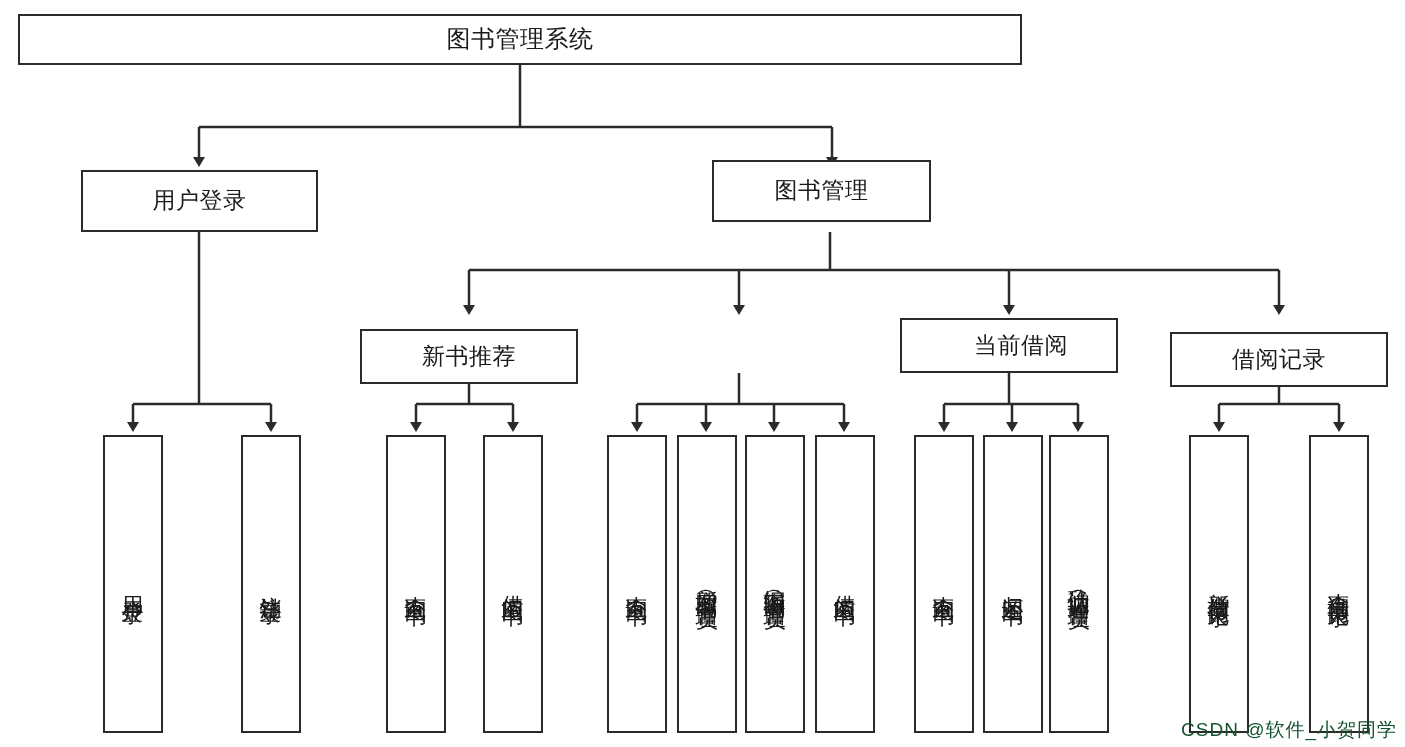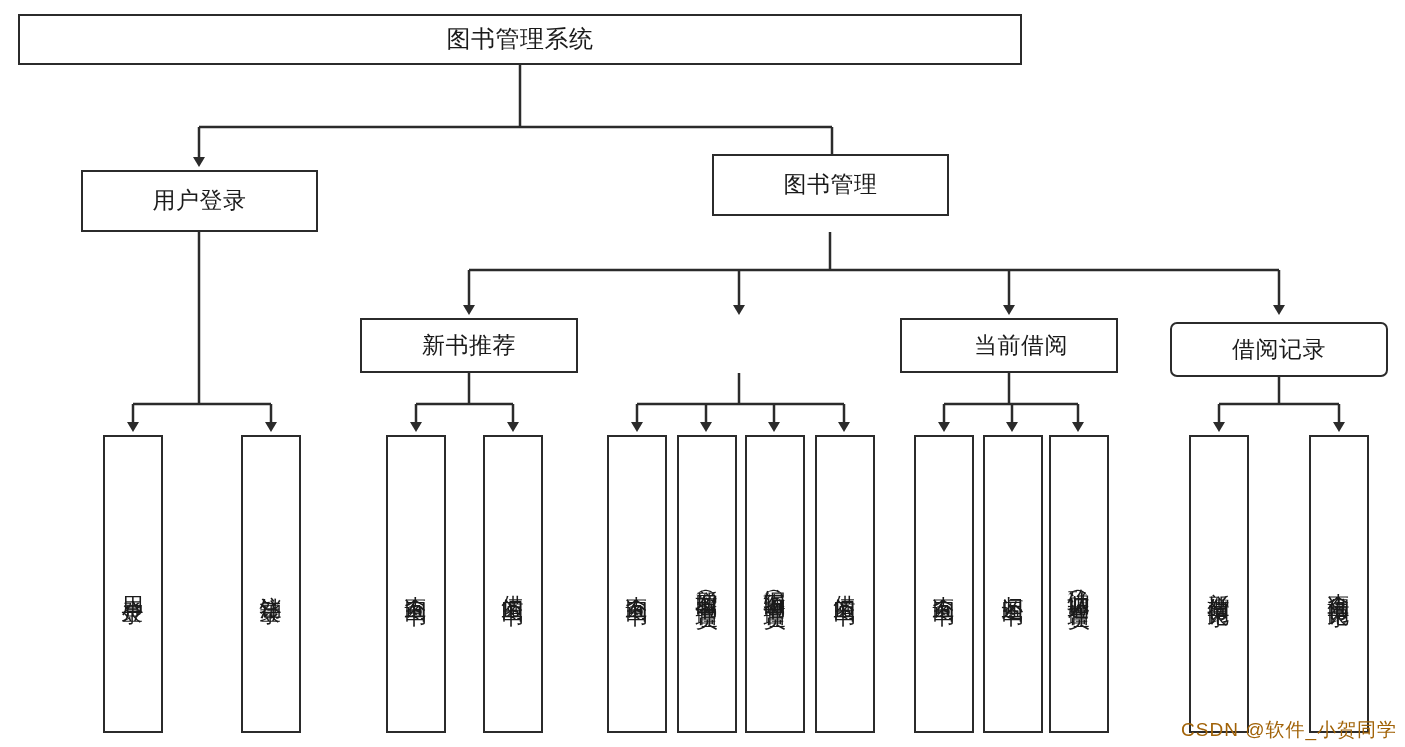--- a/index.html
+++ b/index.html
@@ -55,21 +55,21 @@
     letter-spacing: 3px;
     line-height: 1.05;
     white-space: nowrap;
     text-align: center;
   }
   .watermark {
     position: absolute;
     right: 8px;
     bottom: 4px;
     font-size: 19px;
-    color: #a16207;
+    color: #14532d;
     letter-spacing: 1px;
     white-space: nowrap;
     user-select: none;
   }
 </style>
 </head>
 <body>
 
 <div id="canvas">
 
@@ -123,31 +123,31 @@
     </g>
   </svg>
 
   <div class="node root horiz" style="left:18px; top:14px; width:1004px; height:51px;">
     <span>图书管理系统</span>
   </div>
 
   <div class="node horiz" style="left:81px; top:170px; width:237px; height:62px;">
     <span>用户登录</span>
   </div>
-  <div class="node horiz" style="left:712px; top:154px; width:237px; height:62px;">
+  <div class="node horiz" style="left:712px; top:160px; width:219px; height:62px;">
     <span>图书管理</span>
   </div>
 
-  <div class="node horiz" style="left:360px; top:318px; width:218px; height:55px;">
+  <div class="node horiz" style="left:360px; top:329px; width:218px; height:55px;">
     <span>新书推荐</span>
   </div>
   <div class="node horiz" style="left:900px; top:318px; width:218px; height:55px;padding-left:24px;">
     <span>当前借阅</span>
   </div>
-  <div class="node horiz" style="left:1170px; top:322px; width:218px; height:55px;border-radius:7px;">
+  <div class="node horiz" style="left:1170px; top:332px; width:218px; height:55px;">
     <span>借阅记录</span>
   </div>
 
   <div class="node leaf" style="left:103px; top:435px; width:60px; height:298px;">
     <span class="leaf-label">用户登录</span>
   </div>
   <div class="node leaf" style="left:241px; top:435px; width:60px; height:298px;">
     <span class="leaf-label">注销登录</span>
   </div>
   <div class="node leaf" style="left:386px; top:435px; width:60px; height:298px;">

